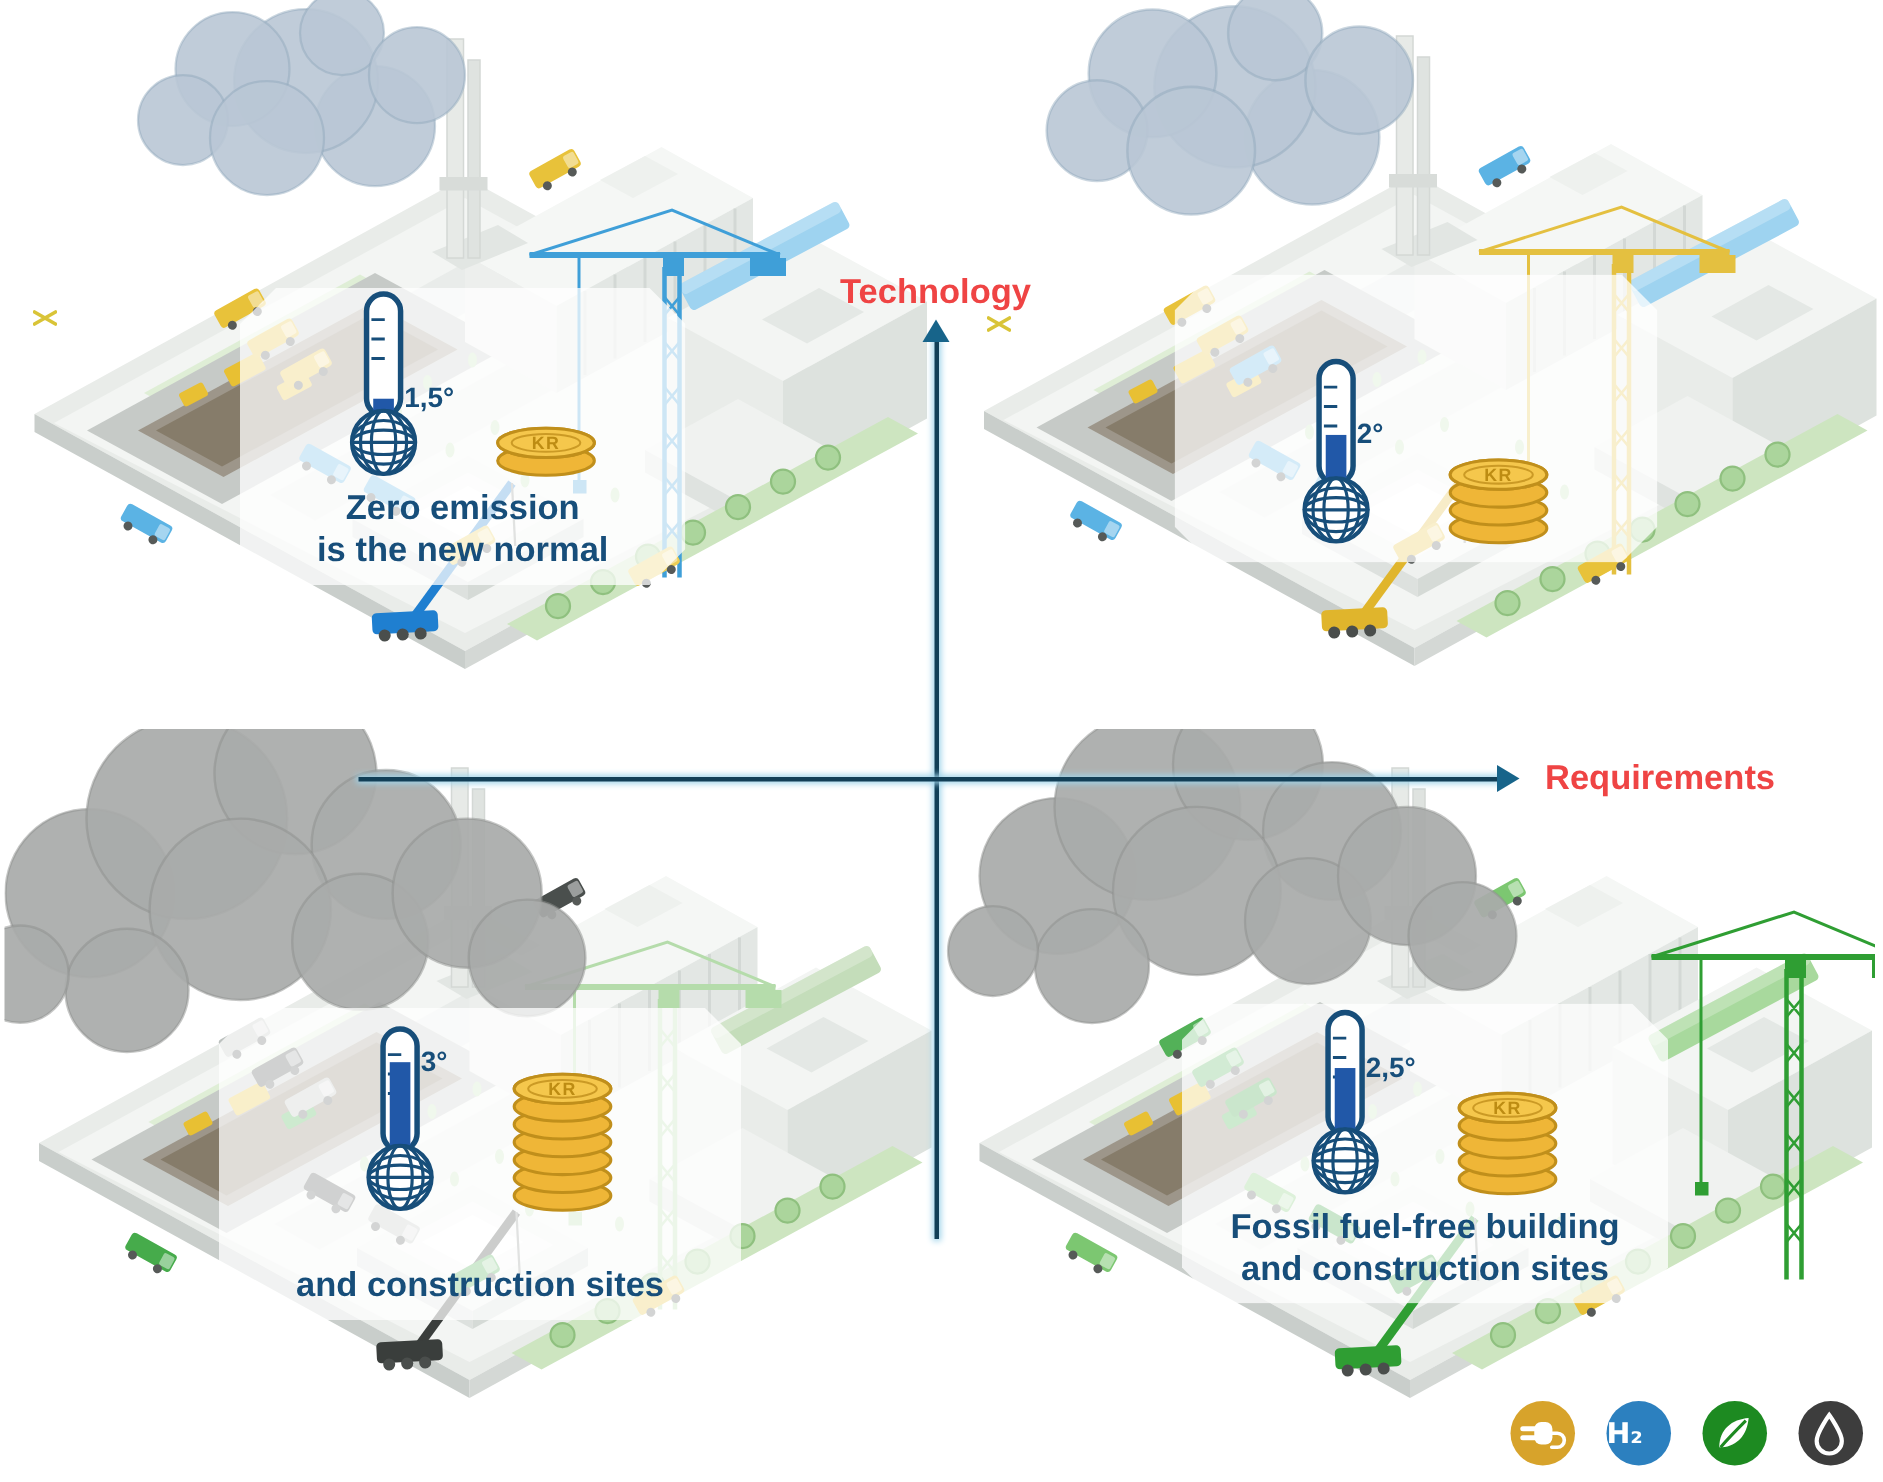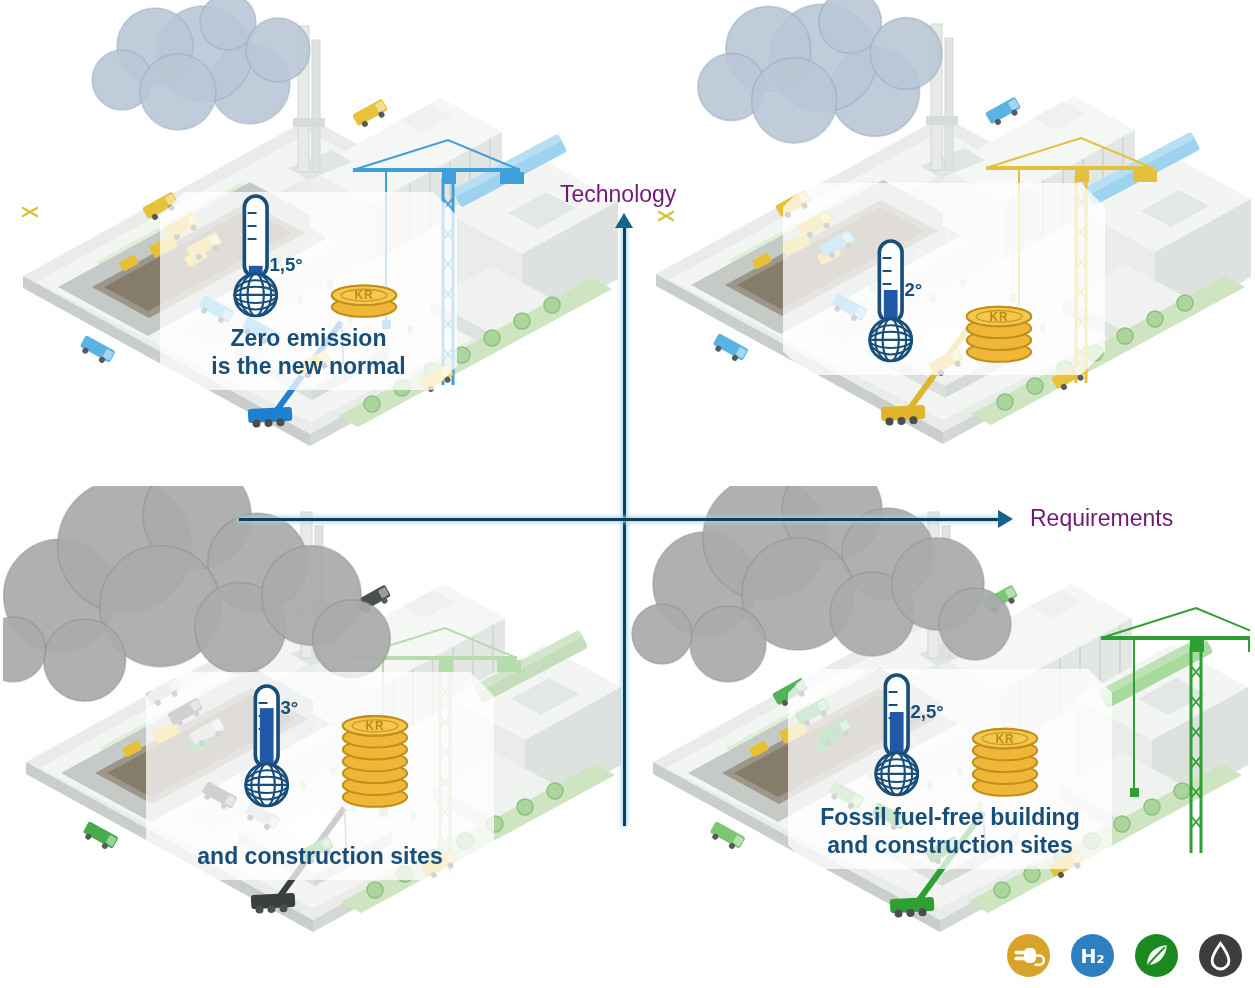--- a/index.html
+++ b/index.html
@@ -39,26 +39,26 @@
   .coin-rim{fill:none;stroke:#c08f1b;stroke-width:1.6;opacity:.8}
   .kr{font:700 14px "Liberation Sans",sans-serif;fill:#bd8c13;text-anchor:middle;letter-spacing:1px}
   .caption{margin:4px 0 0;text-align:center;color:#174e7a;font-size:23px;line-height:1.22;font-weight:700}
   
   .axis{position:absolute;background:#123f57;box-shadow:0 0 4px 1.3px #9ed3ea;z-index:30}
   .axis-v{left:623px;top:226px;width:3px;height:600px}
   .axis-h{left:239px;top:518px;width:762px;height:3px}
   .arrow{position:absolute;width:0;height:0;z-index:30}
   .arrow-up{left:615px;top:213px;border-left:9px solid transparent;border-right:9px solid transparent;border-bottom:15px solid #17648a}
   .arrow-right{left:998px;top:510px;border-top:9px solid transparent;border-bottom:9px solid transparent;border-left:15px solid #17648a}
-  .axis-label{position:absolute;color:#701a75;font-size:23px;font-weight:400;z-index:30}
+  .axis-label{position:absolute;color:#ef4444;font-size:23px;font-weight:700;z-index:30}
   .label-tech{left:560px;top:181px}
   .label-req{left:1030px;top:505px}
   
   .legend{position:absolute;right:13px;bottom:11px;display:flex;gap:21px;z-index:40}
-  .legend-item{width:43px;height:43px;border-radius:50%;display:flex;align-items:center;justify-content:center}
+  .legend-item{width:43px;height:43px;border-radius:50%;display:flex;align-items:center;justify-content:flex-start}
   .legend-item svg{width:41px;height:41px}
   .h2label{color:#fff;font:700 19px "DejaVu Sans",sans-serif}
   
   .spark{position:absolute;z-index:5}
   .s1{left:22px;top:206px}
   .s2{left:658px;top:210px}
 </style>
 </head>
 <body>
 

